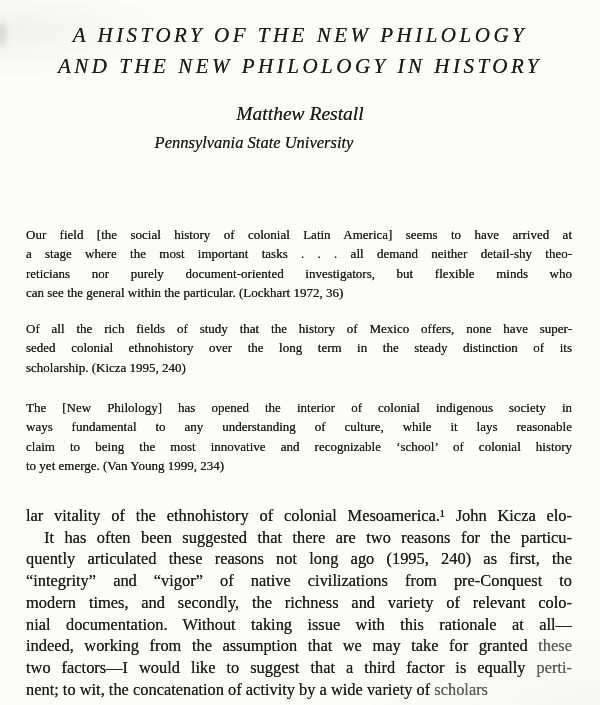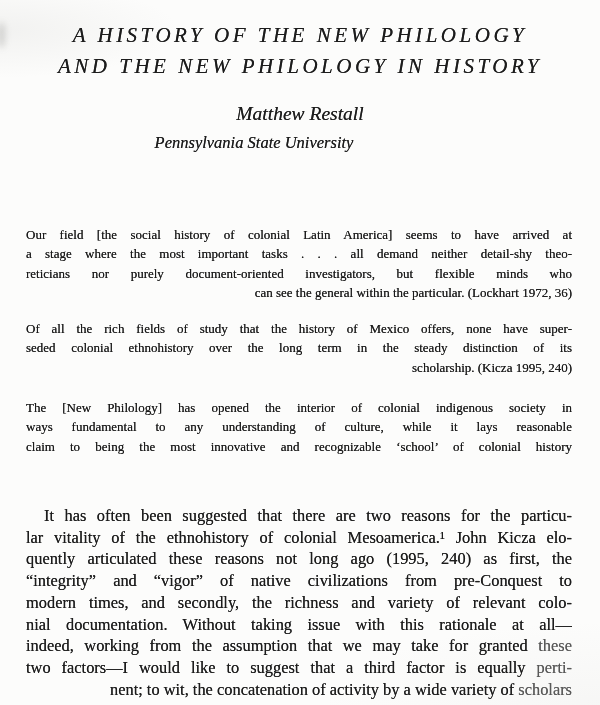--- a/index.html
+++ b/index.html
@@ -81,21 +81,21 @@
   section.quote.q2 { top: 319px; }
   section.quote.q3 { top: 398px; }
   section.bodytext {
     position: absolute;
     top: 505px;
     left: 26px;
     width: 546px;
     font-size: 16.4px;
     line-height: 21.7px;
   }
-  .line { text-align: right; }
+  .line { text-align: left; }
   .line.j {
     text-align: justify;
     text-align-last: justify;
   }
   .line.indent { text-indent: 18px; }
   .smudge {
     filter: blur(0.7px);
     opacity: 0.72;
   }
 </style>
@@ -126,25 +126,26 @@
   <section class="quote q2">
     <div class="line j">Of all the rich fields of study that the history of Mexico offers, none have super-</div>
     <div class="line j">seded colonial ethnohistory over the long term in the steady distinction of its</div>
     <div class="line">scholarship. (Kicza 1995, 240)</div>
   </section>
 
   <section class="quote q3">
     <div class="line j">The [New Philology] has opened the interior of colonial indigenous society in</div>
     <div class="line j">ways fundamental to any understanding of culture, while it lays reasonable</div>
     <div class="line j">claim to being the most innovative and recognizable ‘school’ of colonial history</div>
+    <div class="line">to yet emerge. (Van Young 1999, 234)</div>
   </section>
 
   <section class="bodytext">
+    <div class="line j">lar vitality of the ethnohistory of colonial Mesoamerica.¹ John Kicza elo-</div>
     <div class="line j indent">It has often been suggested that there are two reasons for the particu-</div>
-    <div class="line j">lar vitality of the ethnohistory of colonial Mesoamerica.¹ John Kicza elo-</div>
     <div class="line j">quently articulated these reasons not long ago (1995, 240) as first, the</div>
     <div class="line j">“integrity” and “vigor” of native civilizations from pre-Conquest to</div>
     <div class="line j">modern times, and secondly, the richness and variety of relevant colo-</div>
     <div class="line j">nial documentation. Without taking issue with this rationale at all—</div>
     <div class="line j"><span>indeed, working from the assumption that we may take for granted </span><span class="smudge">these</span></div>
     <div class="line j"><span>two factors—I would like to suggest that a third factor is equally </span><span class="smudge">perti-</span></div>
     <div class="line"><span>nent; to wit, the concatenation of activity by a wide variety of </span><span class="smudge">scholars</span></div>
   </section>
 
 </div>

